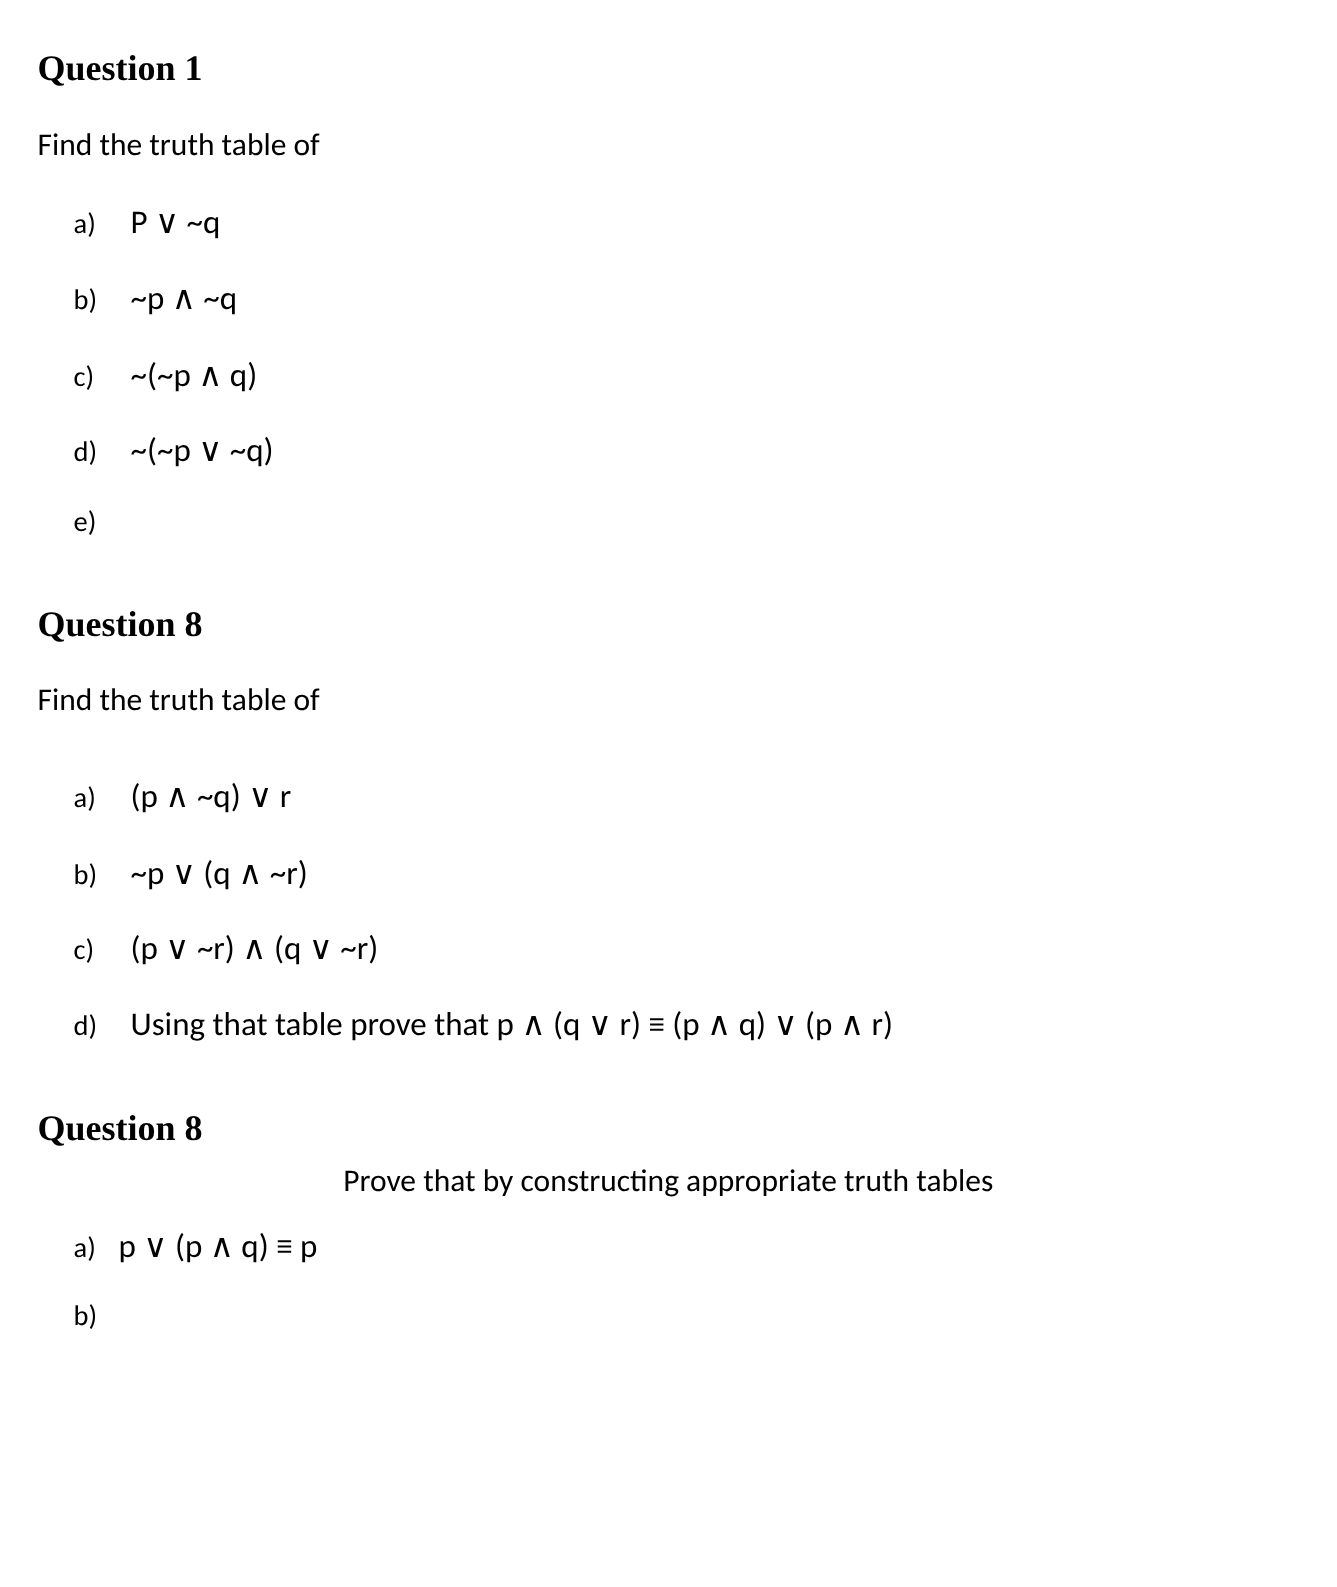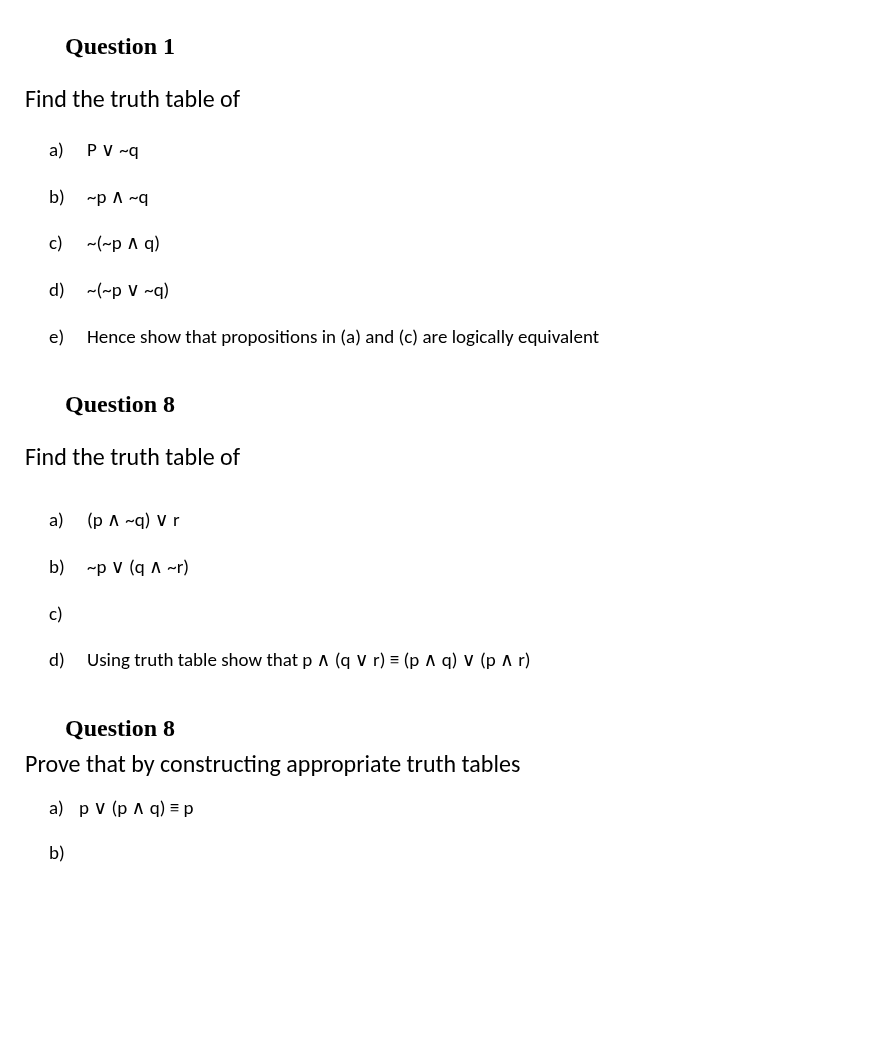--- a/index.html
+++ b/index.html
@@ -15,47 +15,46 @@
       color: #000000;
       padding: 30px 25px;
       font-size: 19px;
       line-height: 1.4;
     }
     .question-heading {
       font-family: 'Times New Roman', Times, serif;
       font-weight: bold;
       font-size: 24px;
       margin-bottom: 18px;
-      margin-left: 40px;
     }
     .question-heading.tight {
       margin-bottom: 2px;
     }
     .prompt {
-      font-size: 24px;
+      font-size: 21px;
       margin-bottom: 22px;
     }
     .items {
       padding-left: 24px;
       margin-bottom: 38px;
     }
     .item {
       display: flex;
       align-items: baseline;
       margin-bottom: 20px;
     }
     .item:last-child {
       margin-bottom: 0;
     }
     .item-label {
       min-width: 38px;
       font-size: 19px;
     }
     .item-text {
-      font-size: 19px;
+      font-size: 22px;
     }
     .q3-items {
       padding-left: 24px;
     }
     .q3-items .item {
       margin-bottom: 18px;
     }
     .q3-items .item-label {
       min-width: 30px;
     }
@@ -80,47 +79,47 @@
   <div class="item">
     <span class="item-label">c)</span>
     <span class="item-text">~(~p ∧  q)</span>
   </div>
   <div class="item">
     <span class="item-label">d)</span>
     <span class="item-text">~(~p  ∨  ~q)</span>
   </div>
   <div class="item">
     <span class="item-label">e)</span>
-    <span class="item-text">Hence show that propositions in (a) and (c) are logically equivalent</span>
   </div>
 </div>
 
 <div class="question-heading">Question 8</div>
 <div class="prompt">Find the truth table of</div>
 <div class="spacer-sm"></div>
 <div class="items">
   <div class="item">
     <span class="item-label">a)</span>
     <span class="item-text">(p ∧   ~q) ∨  r</span>
   </div>
   <div class="item">
     <span class="item-label">b)</span>
     <span class="item-text">~p  ∨  (q ∧  ~r)</span>
   </div>
   <div class="item">
     <span class="item-label">c)</span>
+    <span class="item-text">(p ∨  ~r) ∧  (q ∨ ~r)</span>
   </div>
   <div class="item">
     <span class="item-label">d)</span>
-    <span class="item-text">Using truth table show that  p  ∧  (q  ∨  r)  ≡  (p ∧   q)  ∨   (p ∧   r)</span>
+    <span class="item-text">Using that table prove that  p  ∧  (q  ∨  r)  ≡  (p ∧   q)  ∨   (p ∧   r)</span>
   </div>
 </div>
 
 <div class="question-heading tight">Question 8</div>
-<div class="prompt" style="margin-bottom:14px;">Prove that by constructing appropriate truth tables</div>
+<div class="prompt" style="margin-bottom:14px;text-align:center;">Prove that by constructing appropriate truth tables</div>
 <div class="q3-items">
   <div class="item">
     <span class="item-label">a)</span>
     <span class="item-text">p   ∨  (p ∧   q)  ≡  p</span>
   </div>
   <div class="item">
     <span class="item-label" style="min-width:24px;">b)</span>
   </div>
 </div>
 

